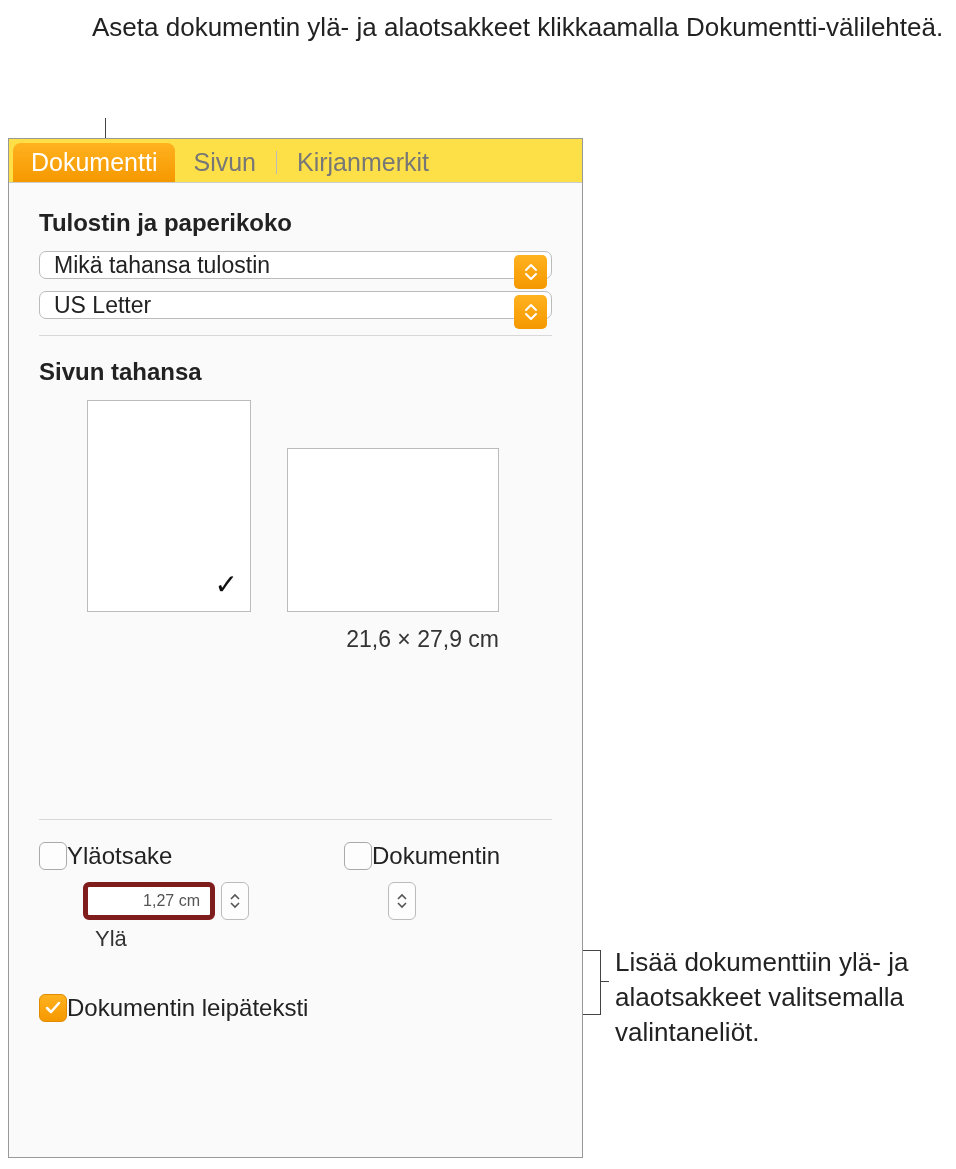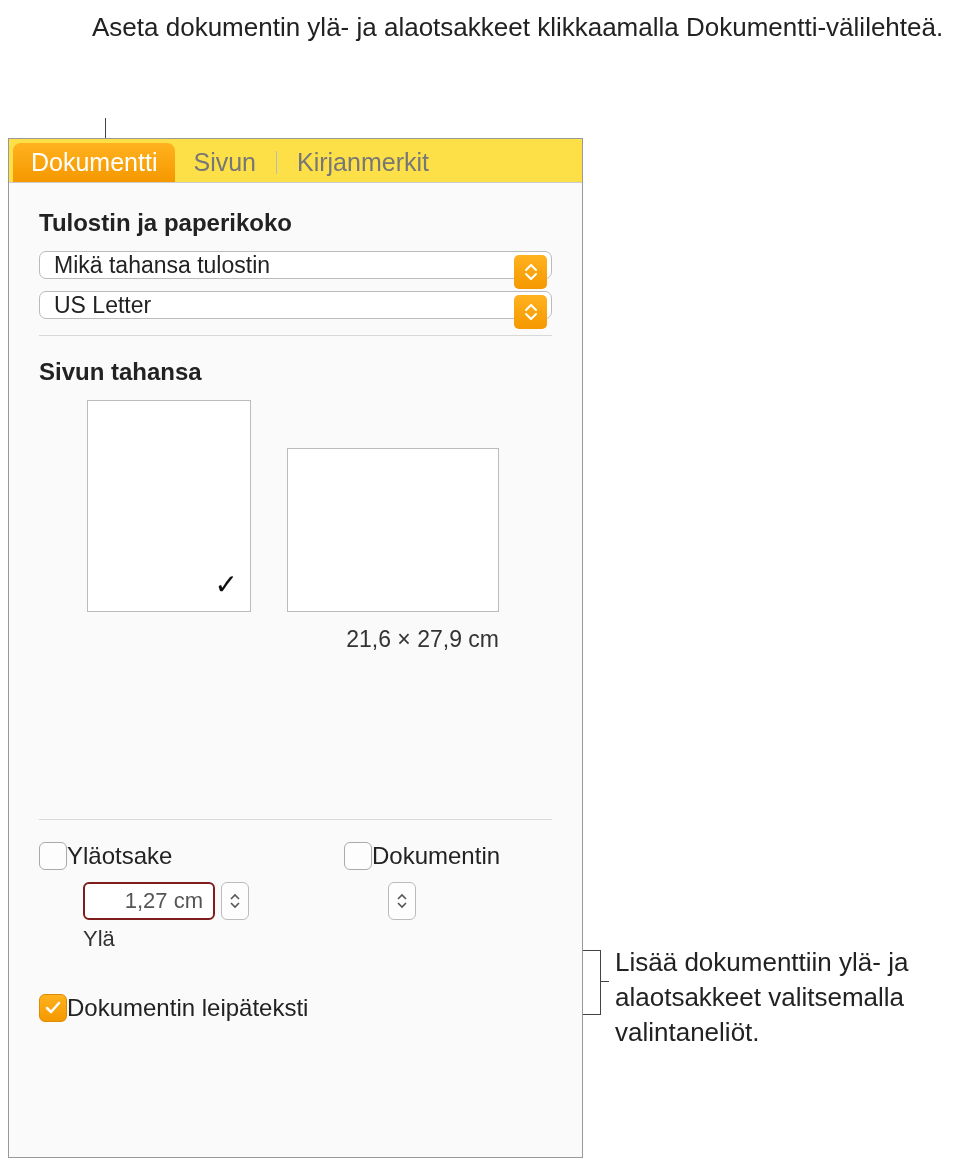--- a/index.html
+++ b/index.html
@@ -200,44 +200,44 @@
 
   .stepper {
     display: flex;
     align-items: center;
     margin-left: 44px;
     gap: 6px;
   }
   .stepper-field {
     width: 132px;
     height: 38px;
-    border: 2px solid #7f1d1d;
+    border: 5px solid #7f1d1d;
     border-radius: 6px;
     background: #fff;
     display: flex;
     align-items: center;
     justify-content: flex-end;
     padding: 0 10px;
-    font-size: 22px;
+    font-size: 16px;
     color: #555;
   }
   .stepper-btns {
     width: 28px;
     height: 38px;
     border: 1px solid #bbb;
     border-radius: 6px;
     background: #fdfdfd;
     display: flex;
     flex-direction: column;
     align-items: center;
     justify-content: center;
     cursor: pointer;
   }
   .stepper-sublabel {
-    margin-left: 44px;
+    margin-left: 56px;
     font-size: 22px;
     color: #333;
     margin-top: 6px;
   }
 
 </style>
 </head>
 <body>
 
 <div class="callout-top">

